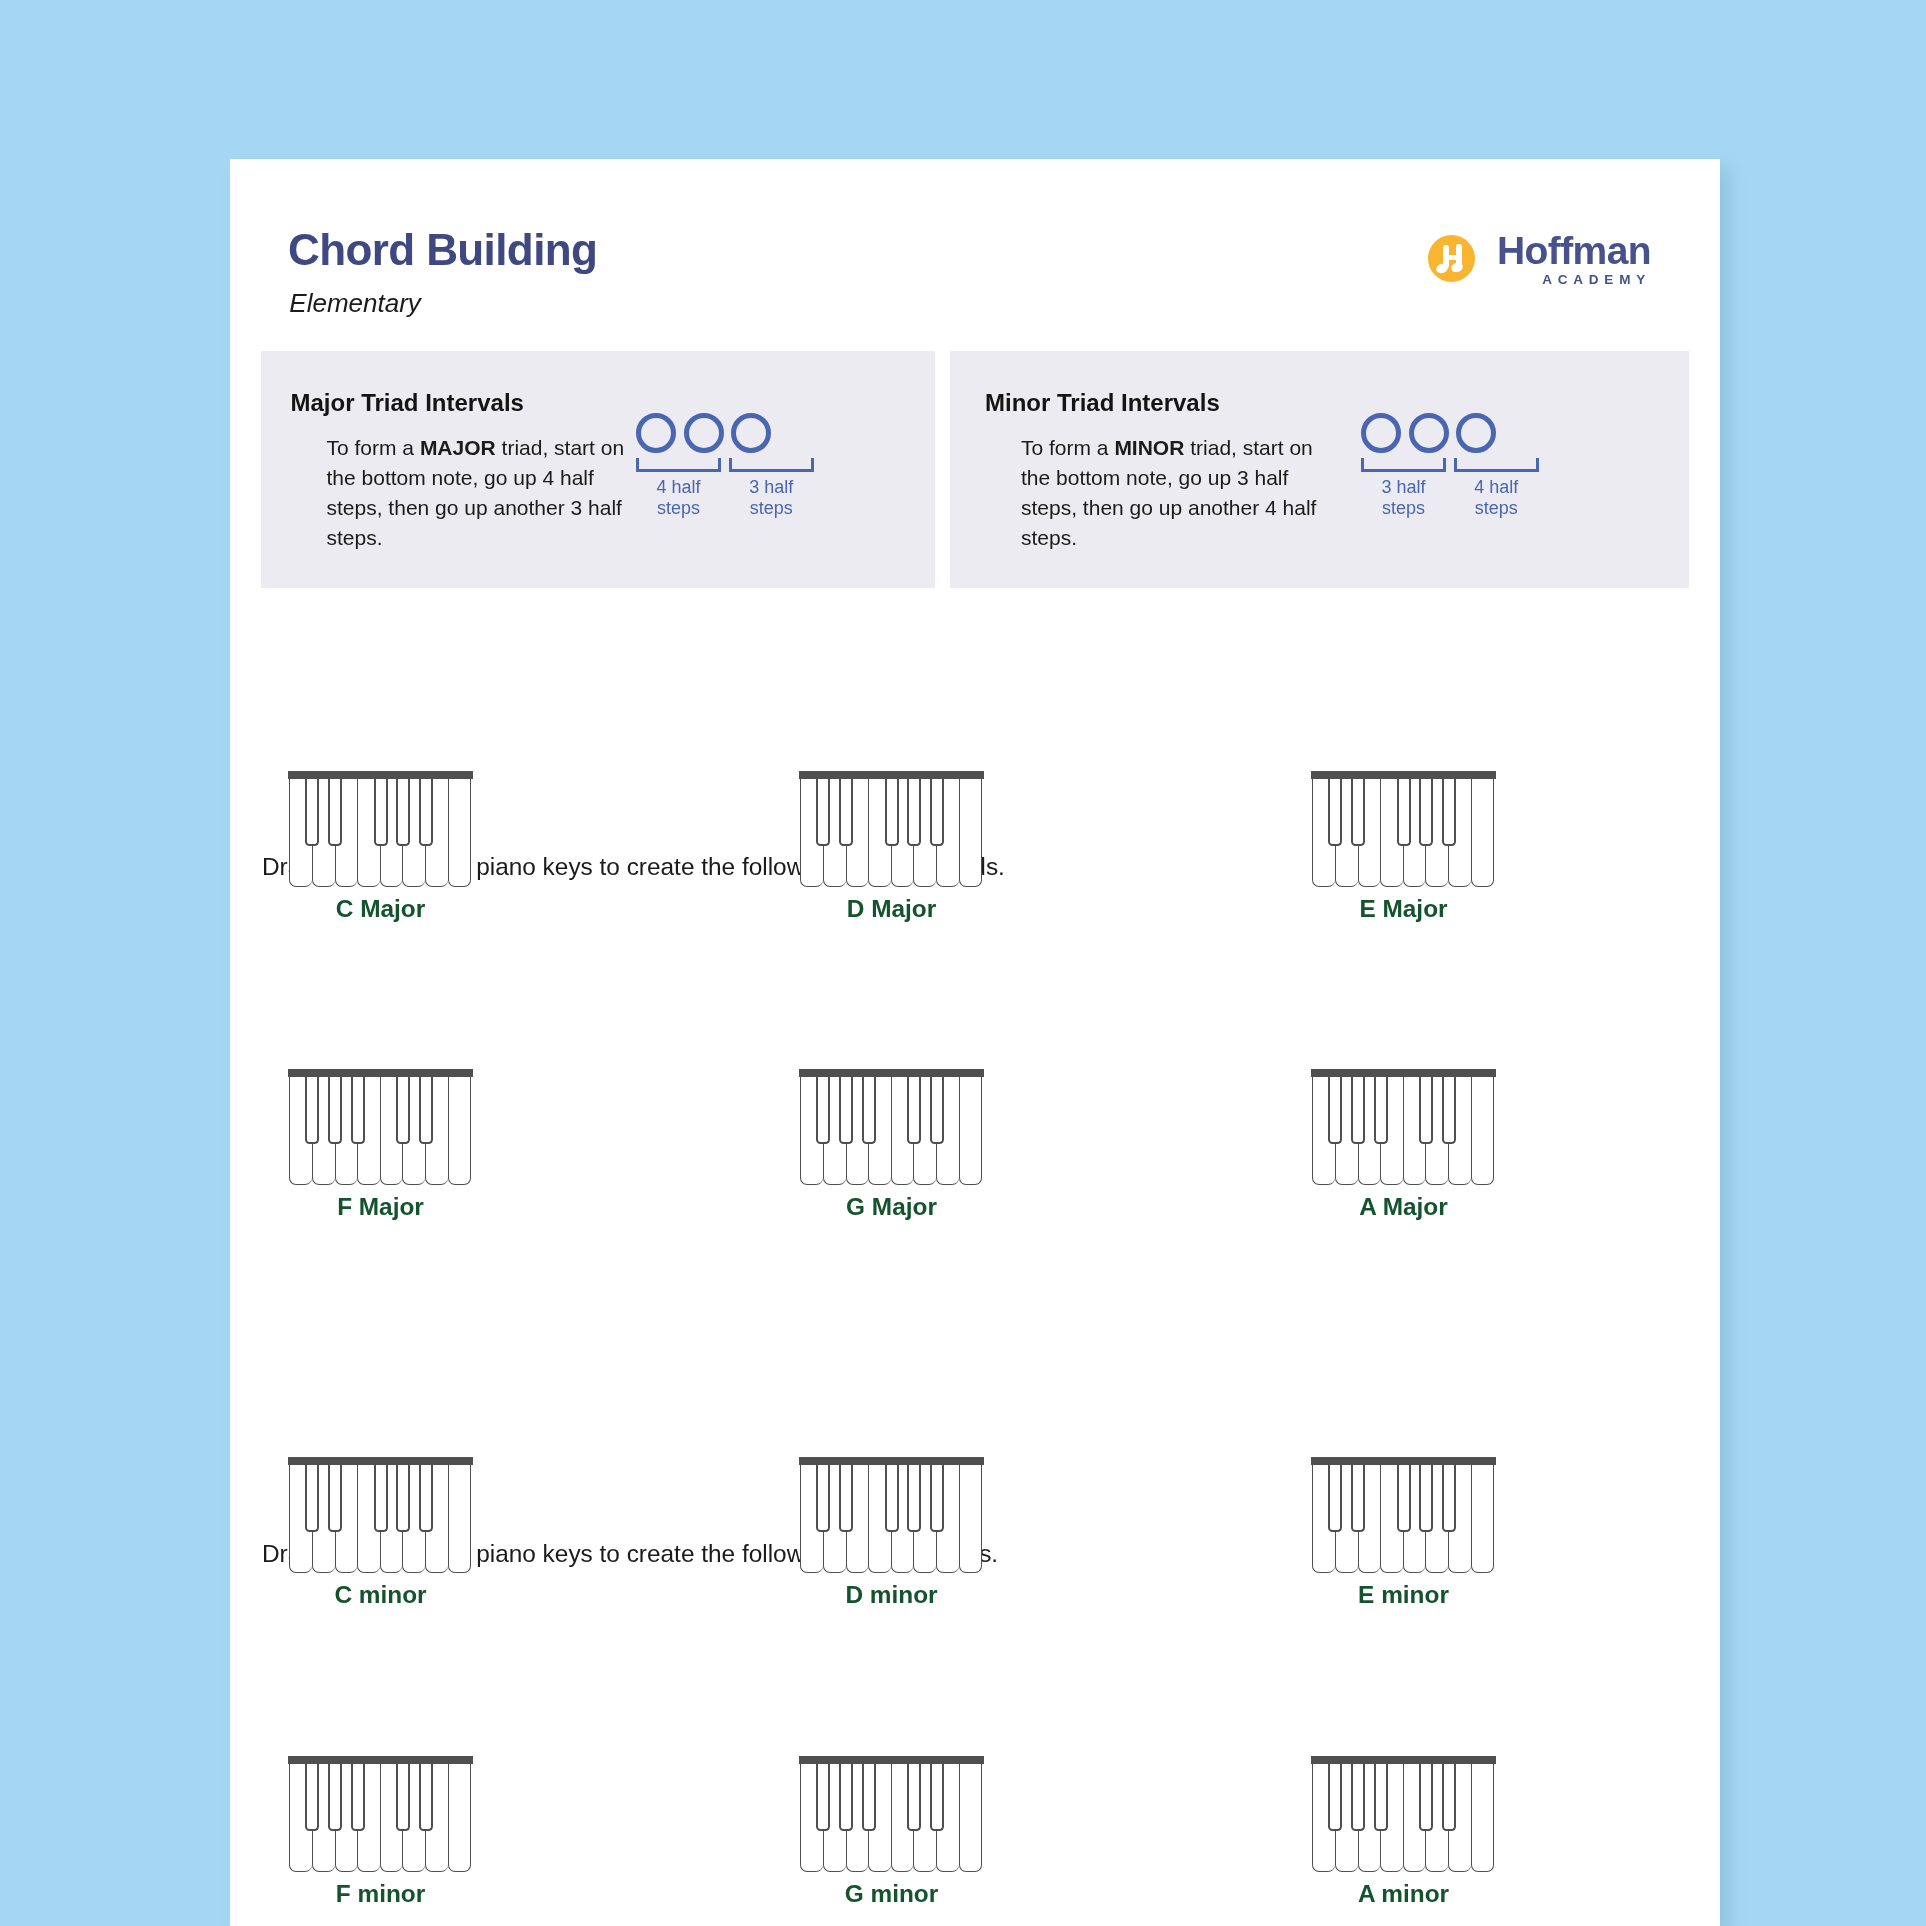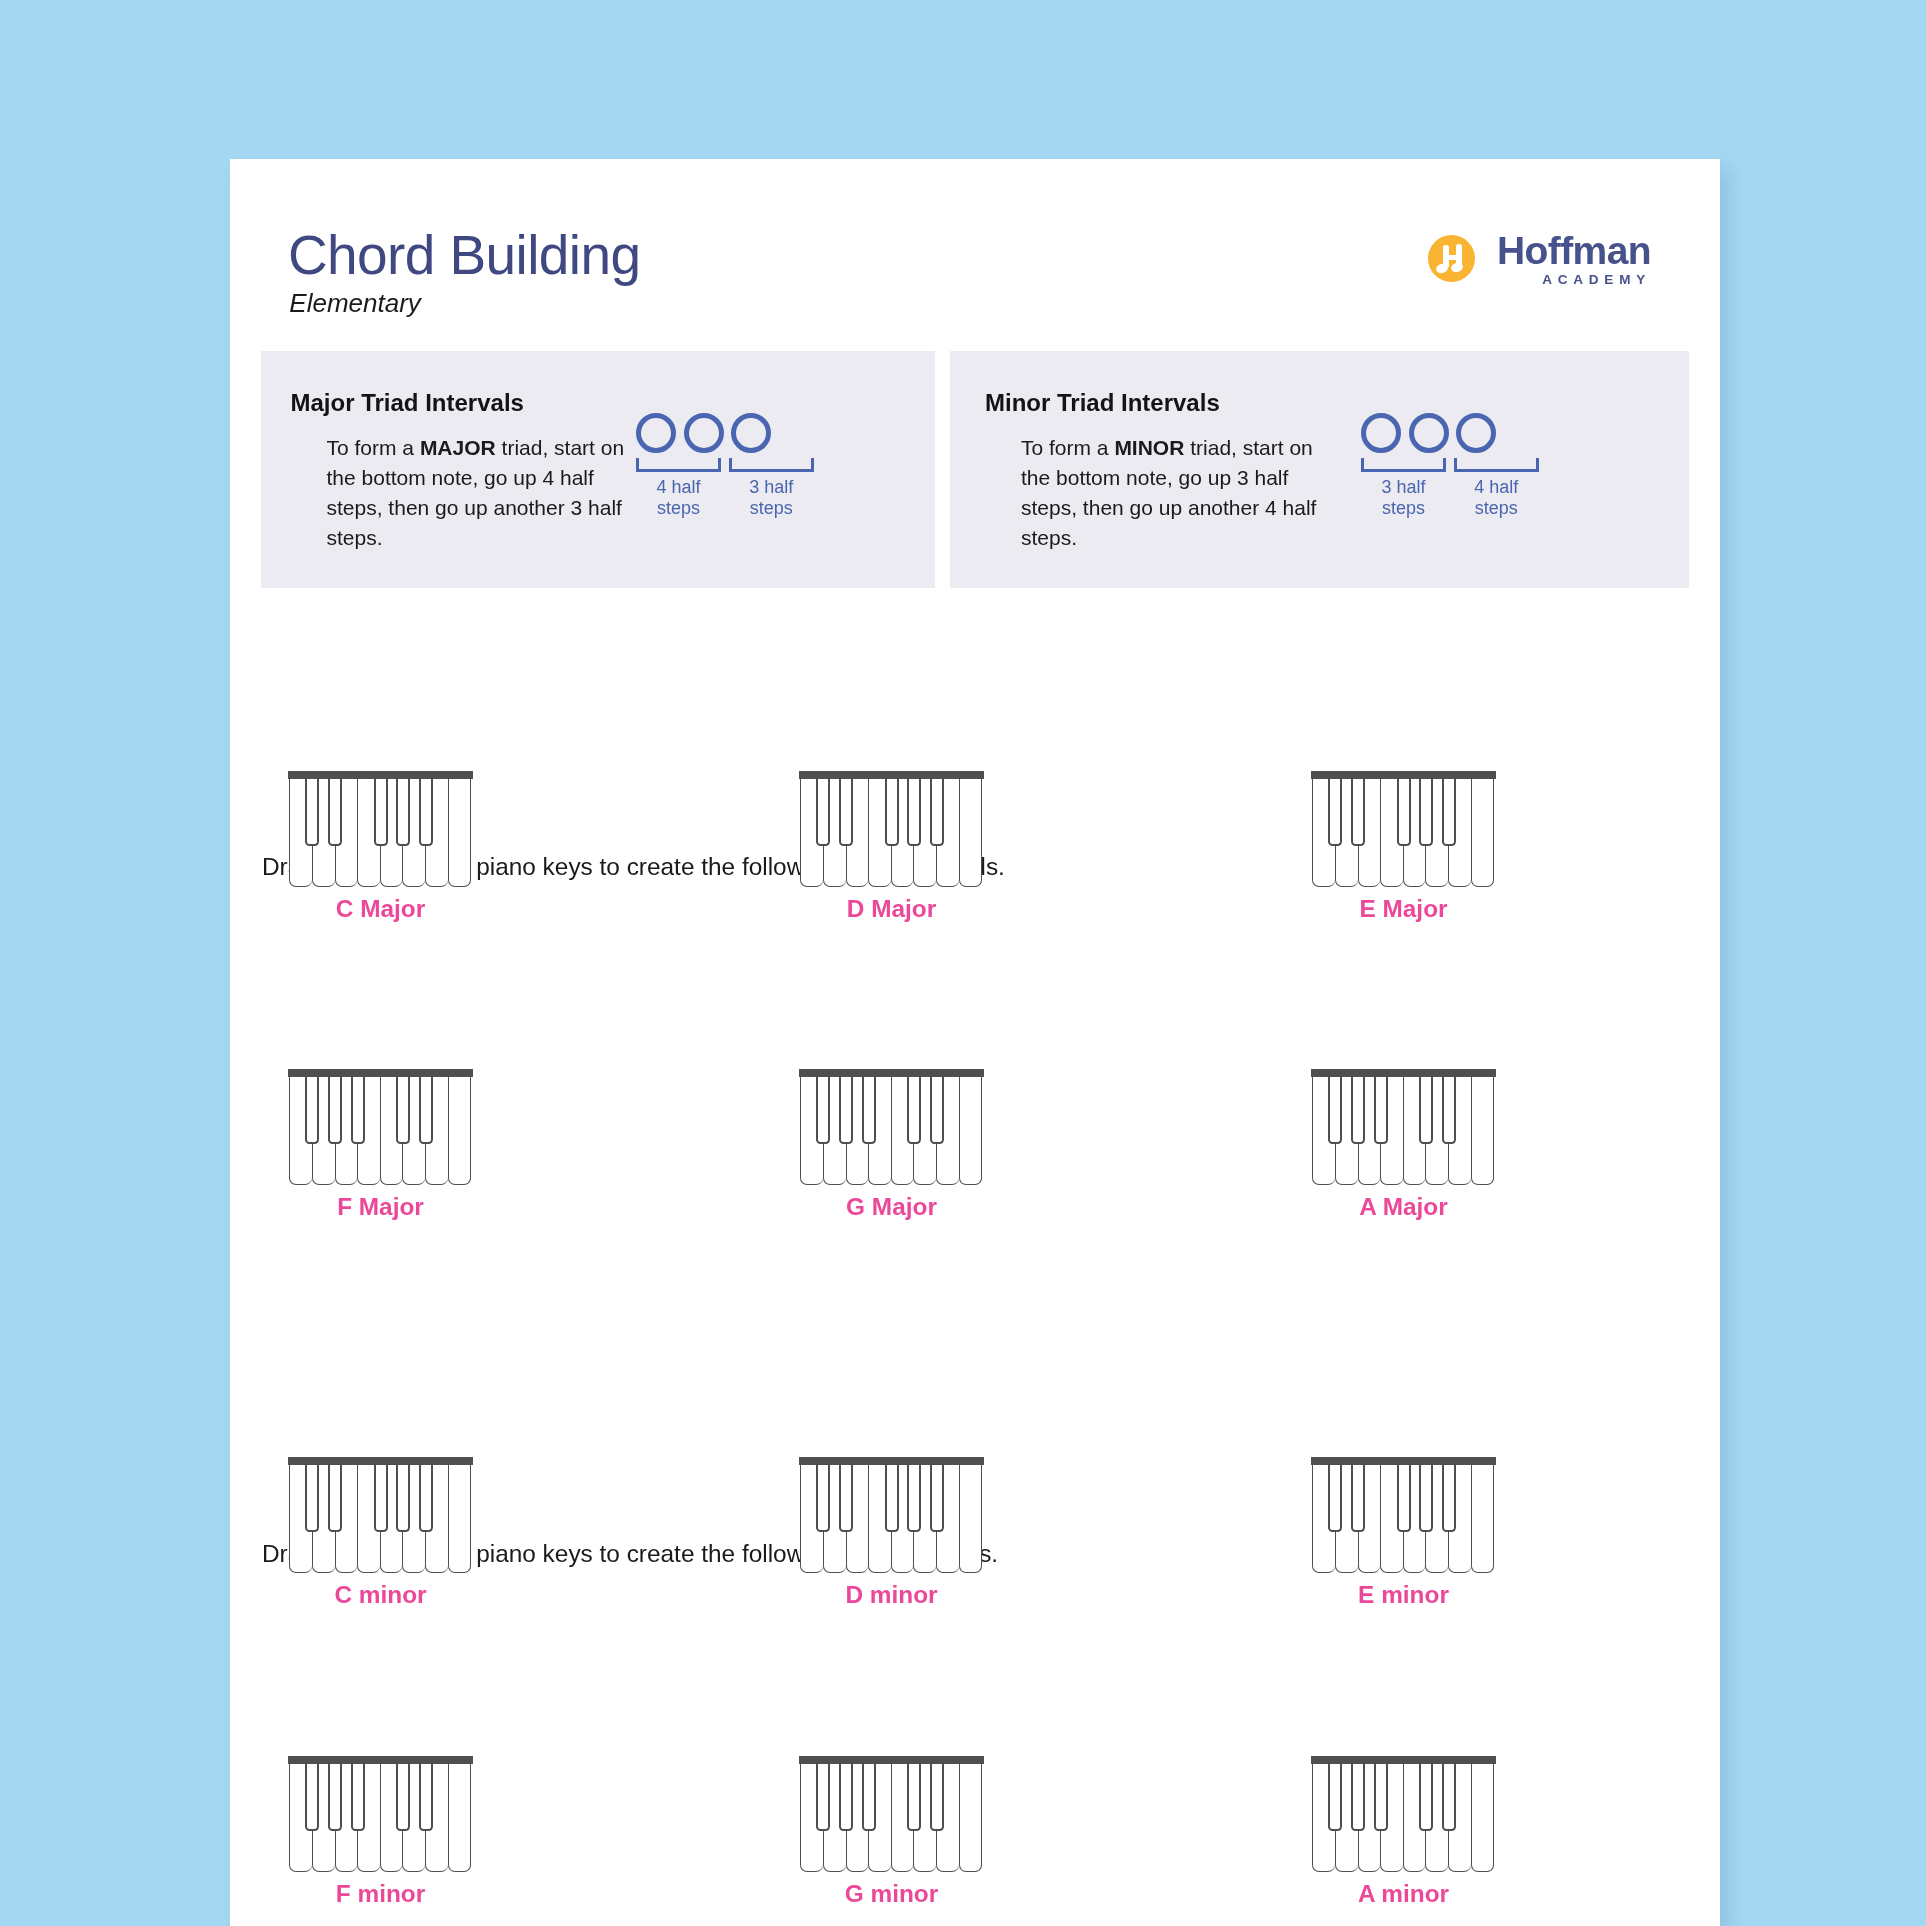--- a/index.html
+++ b/index.html
@@ -31,22 +31,22 @@
     position: absolute;
     left: 58px;
     top: 69px;
     width: 1375px;
     height: 103px;
   }
   #title {
     position: absolute;
     left: 0;
     top: 0;
-    font-size: 55px;
-    font-weight: normal;
+    font-size: 44px;
+    font-weight: bold;
     color: #3f4880;
     letter-spacing: -0.6px;
     line-height: 1;
   }
   #subtitle {
     position: absolute;
     left: 1.3px;
     top: 62px;
     font-size: 26px;
     font-style: italic;
@@ -275,21 +275,21 @@
     box-sizing: border-box;
   }
   .kb-label {
     position: absolute;
     left: 0;
     top: 126px;
     width: 185px;
     text-align: center;
     font-size: 24.4px;
     font-weight: bold;
-    color: #ec4899;
+    color: #14532d;
     line-height: 1;
   }
 </style>
 </head>
 <body>
 
 <div id="page">
 
   <div id="header">
     <div id="title">Chord Building</div>

